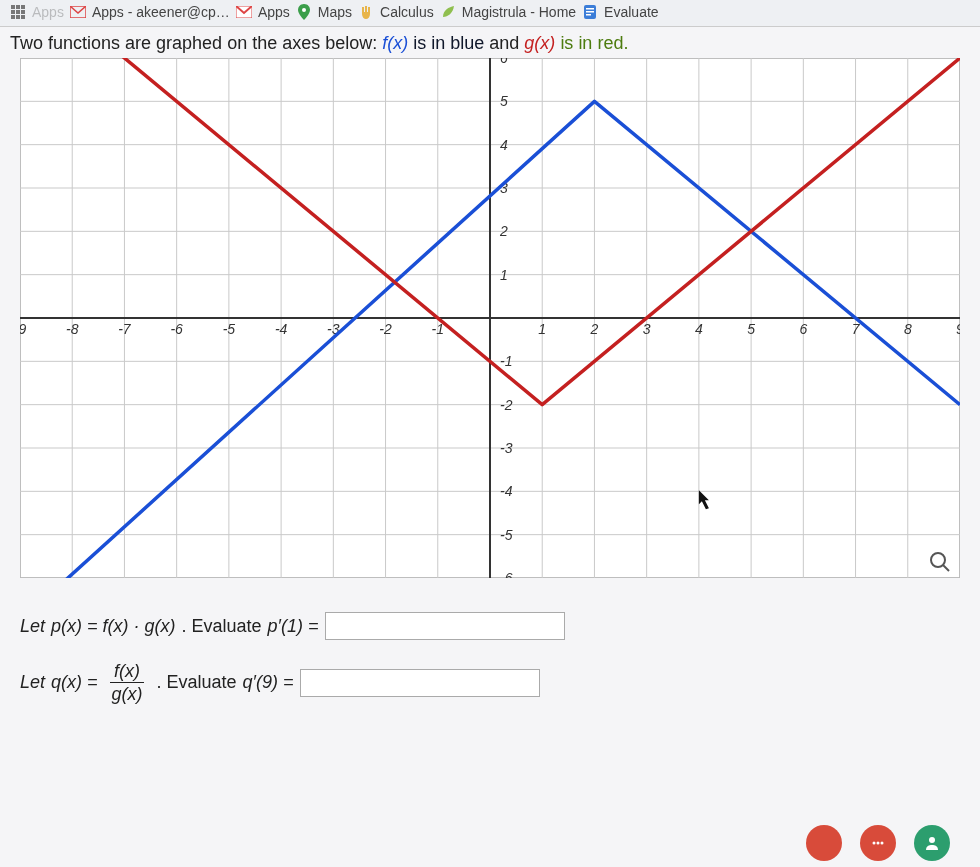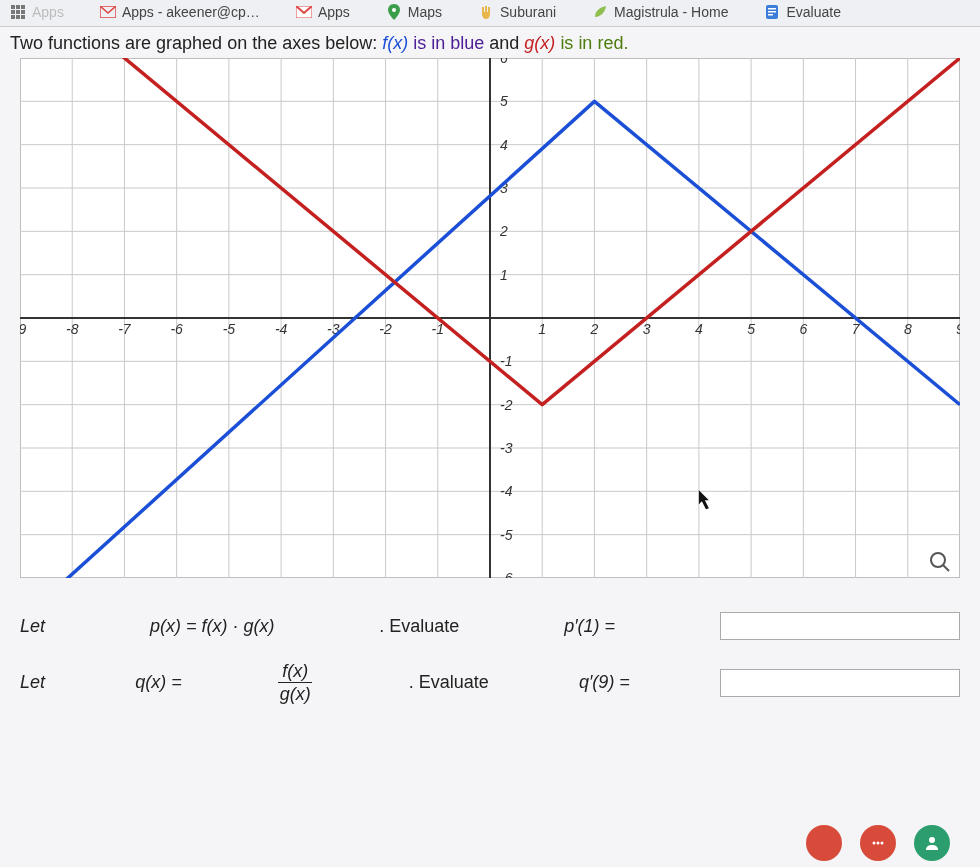--- a/index.html
+++ b/index.html
@@ -7,21 +7,21 @@
     font-family: -apple-system, BlinkMacSystemFont, "Segoe UI", Arial, sans-serif;
     background: #f5f5f7;
     width: 980px;
     height: 867px;
     overflow: hidden;
     color: #222;
   }
   .bookmarks-bar {
     display: flex;
     align-items: center;
-    gap: 36px;
+    gap: 6px;
     padding: 4px 10px 6px 10px;
     font-size: 14px;
     color: #444;
     border-bottom: 1px solid #ccc;
     background: #eef0f3;
     white-space: nowrap;
   }
   .bookmarks-bar .bm {
     display: flex;
     align-items: center;
@@ -43,21 +43,21 @@
   .chart-wrap {
     width: 940px;
     margin-left: 10px;
   }
   .below {
     font-size: 18px;
     line-height: 1.5;
     padding: 8px 10px;
   }
   .prompt-row {
-    display:flex; align-items:center; gap:6px; margin-top:22px; font-size:18px;justify-content:space-between;
+    display:flex; align-items:center; gap:6px; margin-top:22px; font-size:18px;
   }
   .math { font-style: italic; font-family: Liberation Sans, sans-serif; }
   .frac { display:inline-flex; flex-direction:column; align-items:center; line-height:1; vertical-align:middle; margin:0 4px;}
   .frac .num { border-bottom:1.5px solid #222; padding:0 4px 2px 4px;}
   .frac .den { padding:2px 4px 0 4px;}
   input.answer {
     width: 240px; height: 28px;
     border:1px solid #aaa; background:#fff;
     font-size:15px; padding:2px 6px;
   }
@@ -117,21 +117,21 @@
         </svg>
     </span>
     <span>Maps</span>
   </div>
   <div class="bm">
     <span class="bm-icon">
       <svg width="14" height="16" viewBox="0 0 14 16">
           <path d="M3 8 L3 3 L5 3 L5 8 L6 8 L6 2 L8 2 L8 8 L9 8 L9 3 L11 3 L11 10 C11 13 9 15 7 15 C5 15 3 13 3 10 Z" fill="#e8b54a"></path>
         </svg>
     </span>
-    <span>Suburani</span>
+    <span>Calculus</span>
   </div>
   <div class="bm">
     <span class="bm-icon">
       <svg width="14" height="14" viewBox="0 0 14 14">
           <path d="M2 12 C2 5 8 2 13 1 C12 8 7 12 2 12 Z" fill="#8fbf4f"></path>
         </svg>
     </span>
     <span>Magistrula - Home</span>
   </div>
   <div class="bm">
@@ -144,21 +144,21 @@
         </svg>
     </span>
     <span>Evaluate</span>
   </div>
 </div>
 
 <div class="content">
   <div class="intro">
     <span>Two functions are graphed on the axes below: </span>
     <span class="fx math">f(x)</span>
-    <span style="color:#4c1d95"> is in blue</span>
+    <span style="color:#0f172a"> is in blue</span>
     <span> and </span>
     <span class="gx math">g(x)</span>
     <span style="color:#4d7c0f"> is in red.</span>
   </div>
 
   <div class="chart-wrap">
     <svg id="chart-svg" width="940" height="520" viewBox="0 0 940 520">
         <rect x="0" y="0" width="940" height="520" fill="#fff" stroke="#666" stroke-width="1"></rect>
         <line x1="0" y1="0" x2="0" y2="520" stroke="#c9c9c9" stroke-width="1"></line>
         <line x1="52.22222222222222" y1="0" x2="52.22222222222222" y2="520" stroke="#c9c9c9" stroke-width="1"></line>

